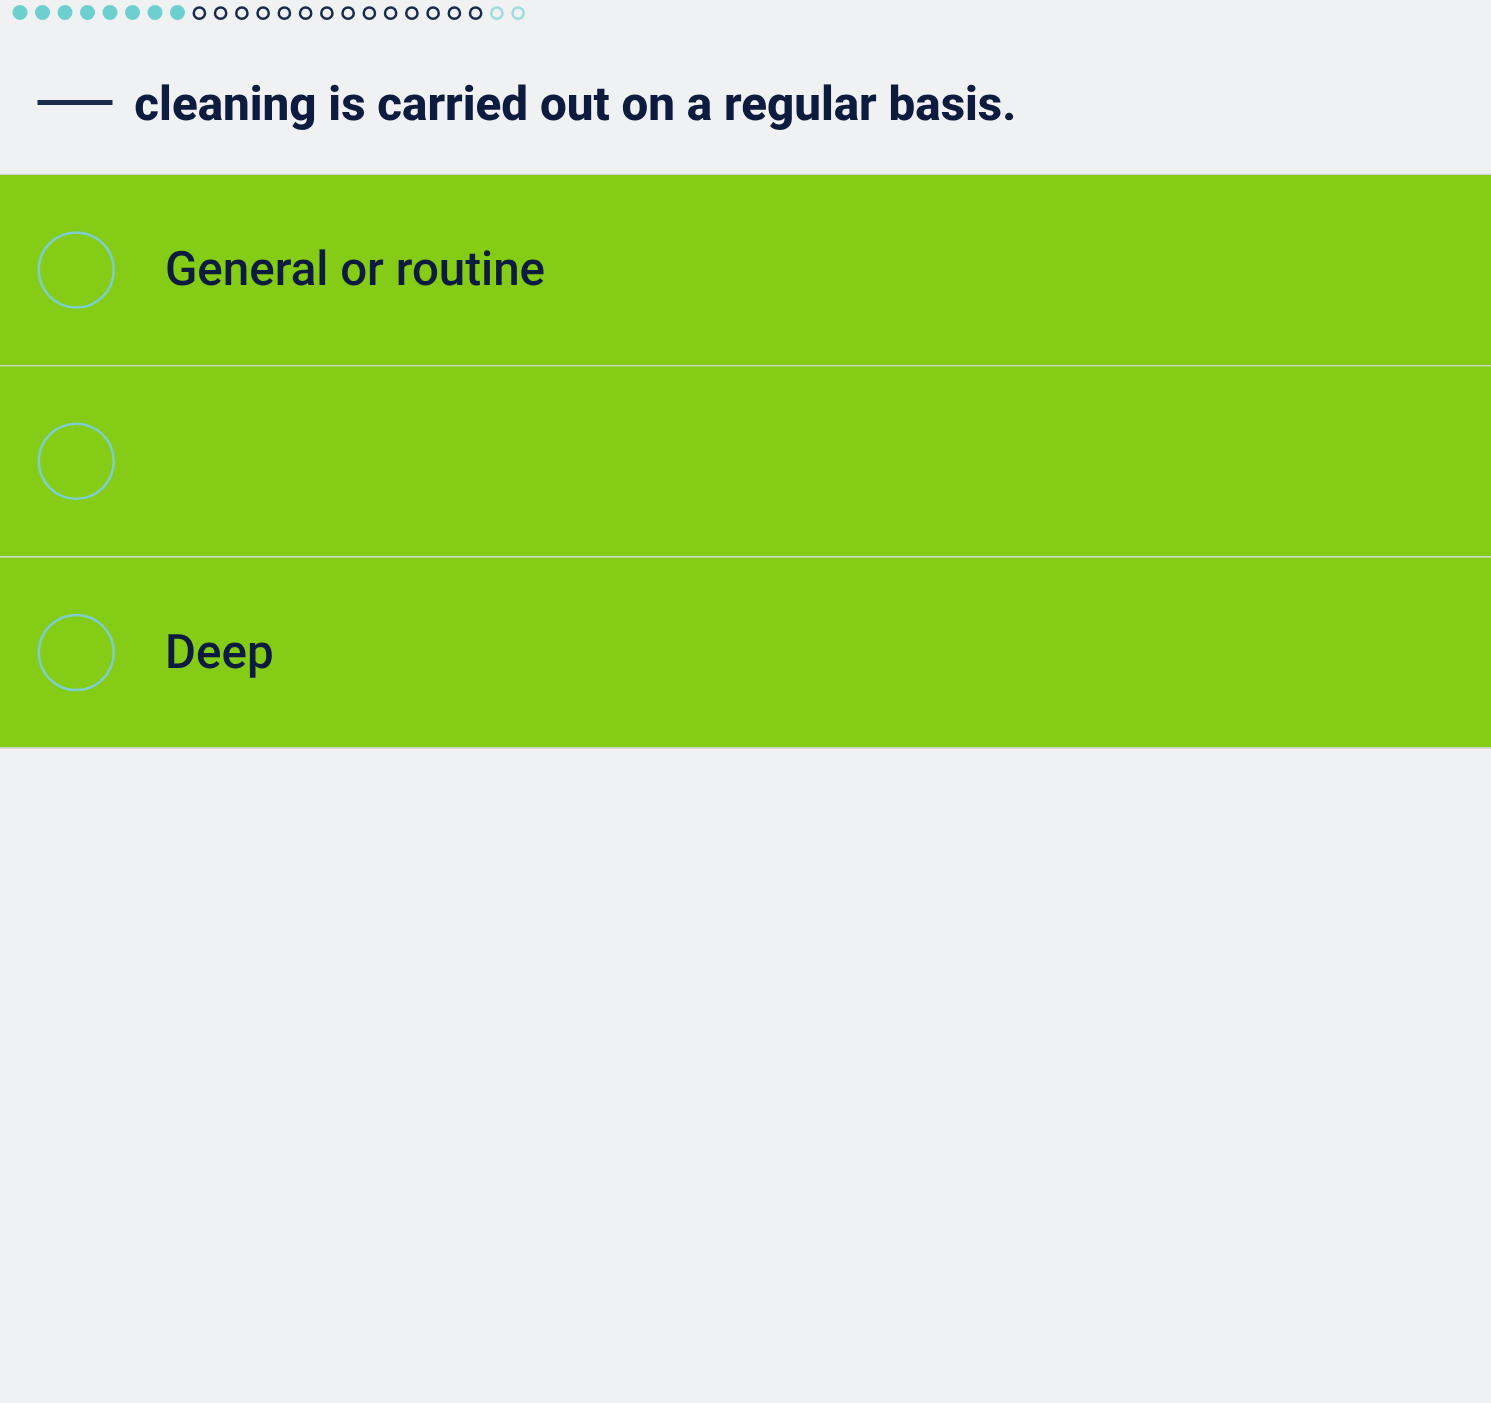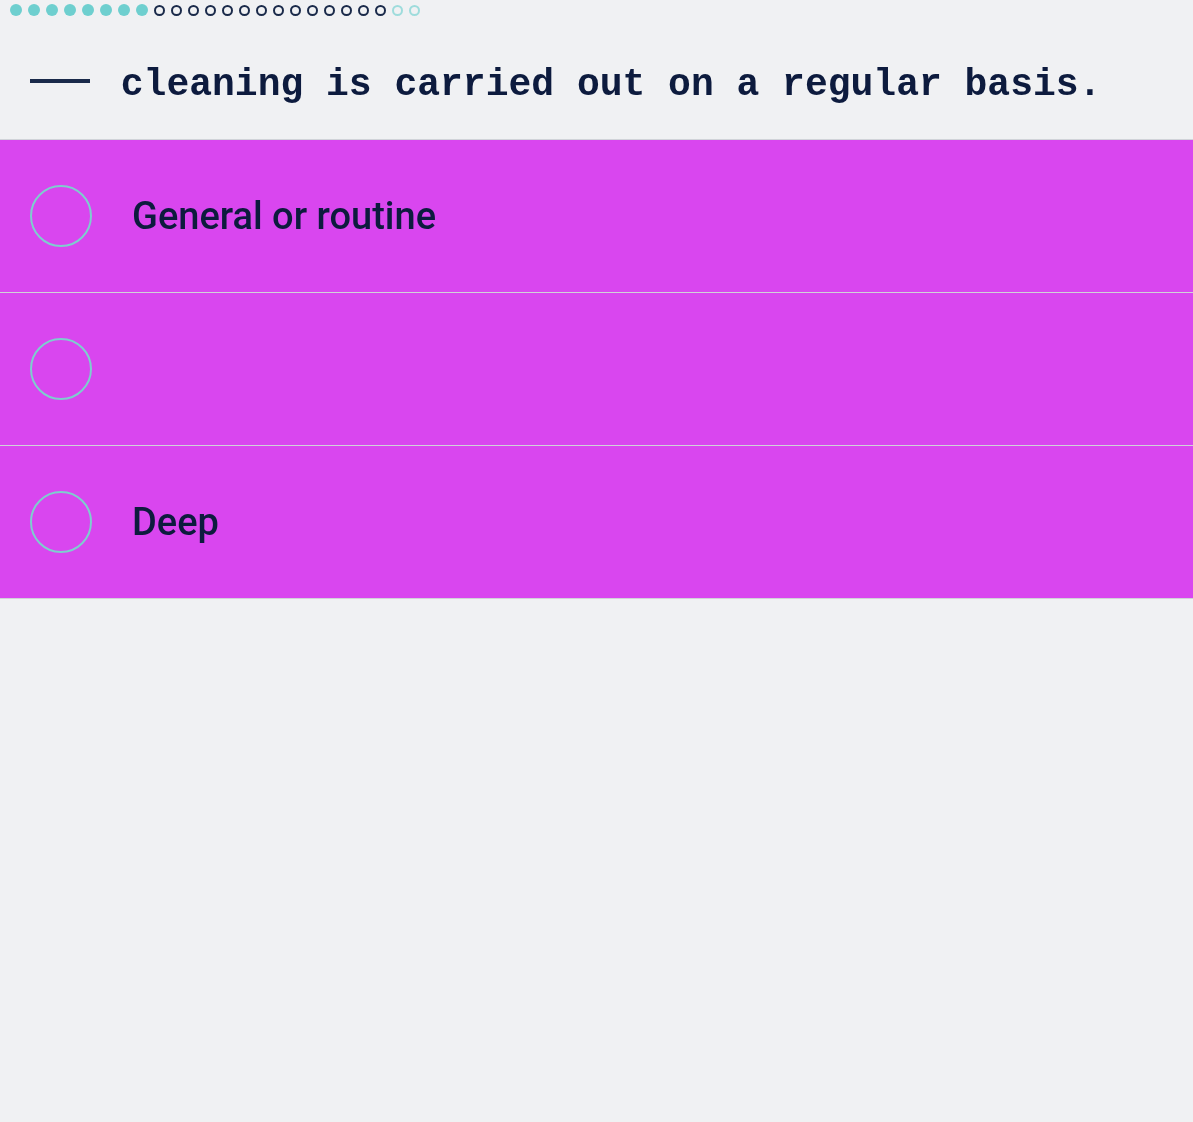--- a/index.html
+++ b/index.html
@@ -53,21 +53,20 @@
 
     .question-section {
       padding: 40px 30px 30px 30px;
     }
 
     .question-text {
       font-size: 38px;
       font-weight: 800;
       color: #0d1b3e;
       line-height: 1.3;
-      font-family: Liberation Mono, monospace;
     }
 
     .blank {
       display: inline-block;
       width: 60px;
       height: 4px;
       background-color: #1a2a4a;
       vertical-align: middle;
       margin-right: 8px;
       margin-bottom: 8px;
@@ -77,21 +76,21 @@
       width: 100%;
       height: 1px;
       background-color: #d0d3d8;
       margin: 0;
     }
 
     .option-row {
       display: flex;
       align-items: center;
       padding: 45px 30px;
-      background-color: #d946ef;
+      background-color: #84cc16;
       cursor: pointer;
     }
 
     .radio-circle {
       width: 62px;
       height: 62px;
       border-radius: 50%;
       border: 2.5px solid #7ecece;
       background-color: transparent;
       flex-shrink: 0;

